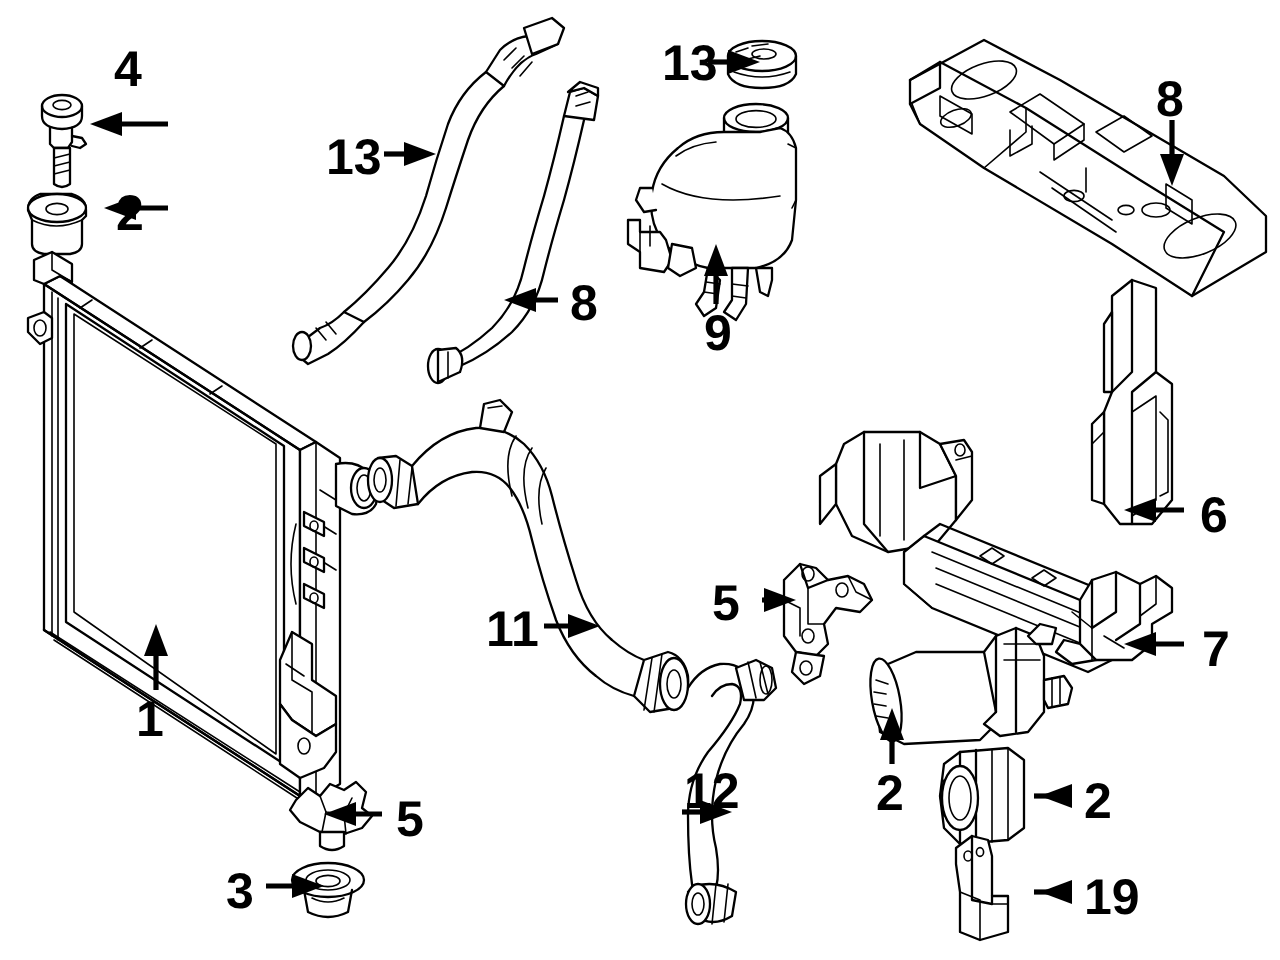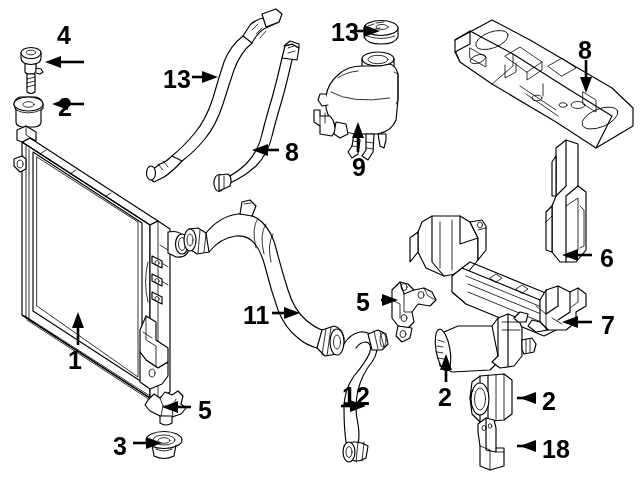--- a/index.html
+++ b/index.html
@@ -466,15 +466,15 @@
   <div class="callout-number" style="left:578px; top:38px;">8</div>
   <div class="callout-number" style="left:352px; top:155px;">9</div>
   <div class="callout-number" style="left:331px; top:20px;">13</div>
   <div class="callout-number" style="left:243px; top:303px;">11</div>
   <div class="callout-number" style="left:314px; top:384px;margin-left:28px;">12</div>
   <div class="callout-number" style="left:163px; top:67px;">13</div>
   <div class="callout-number" style="left:285px; top:140px;">8</div>
   <div class="callout-number" style="left:438px; top:385px;">2</div>
   <div class="callout-number" style="left:542px; top:389px;">2</div>
   <div class="callout-number" style="left:356px; top:290px;">5</div>
-  <div class="callout-number" style="left:542px; top:437px;">18</div>
+  <div class="callout-number" style="left:542px; top:437px;">19</div>
 
 </div>
 
 </body></html>

